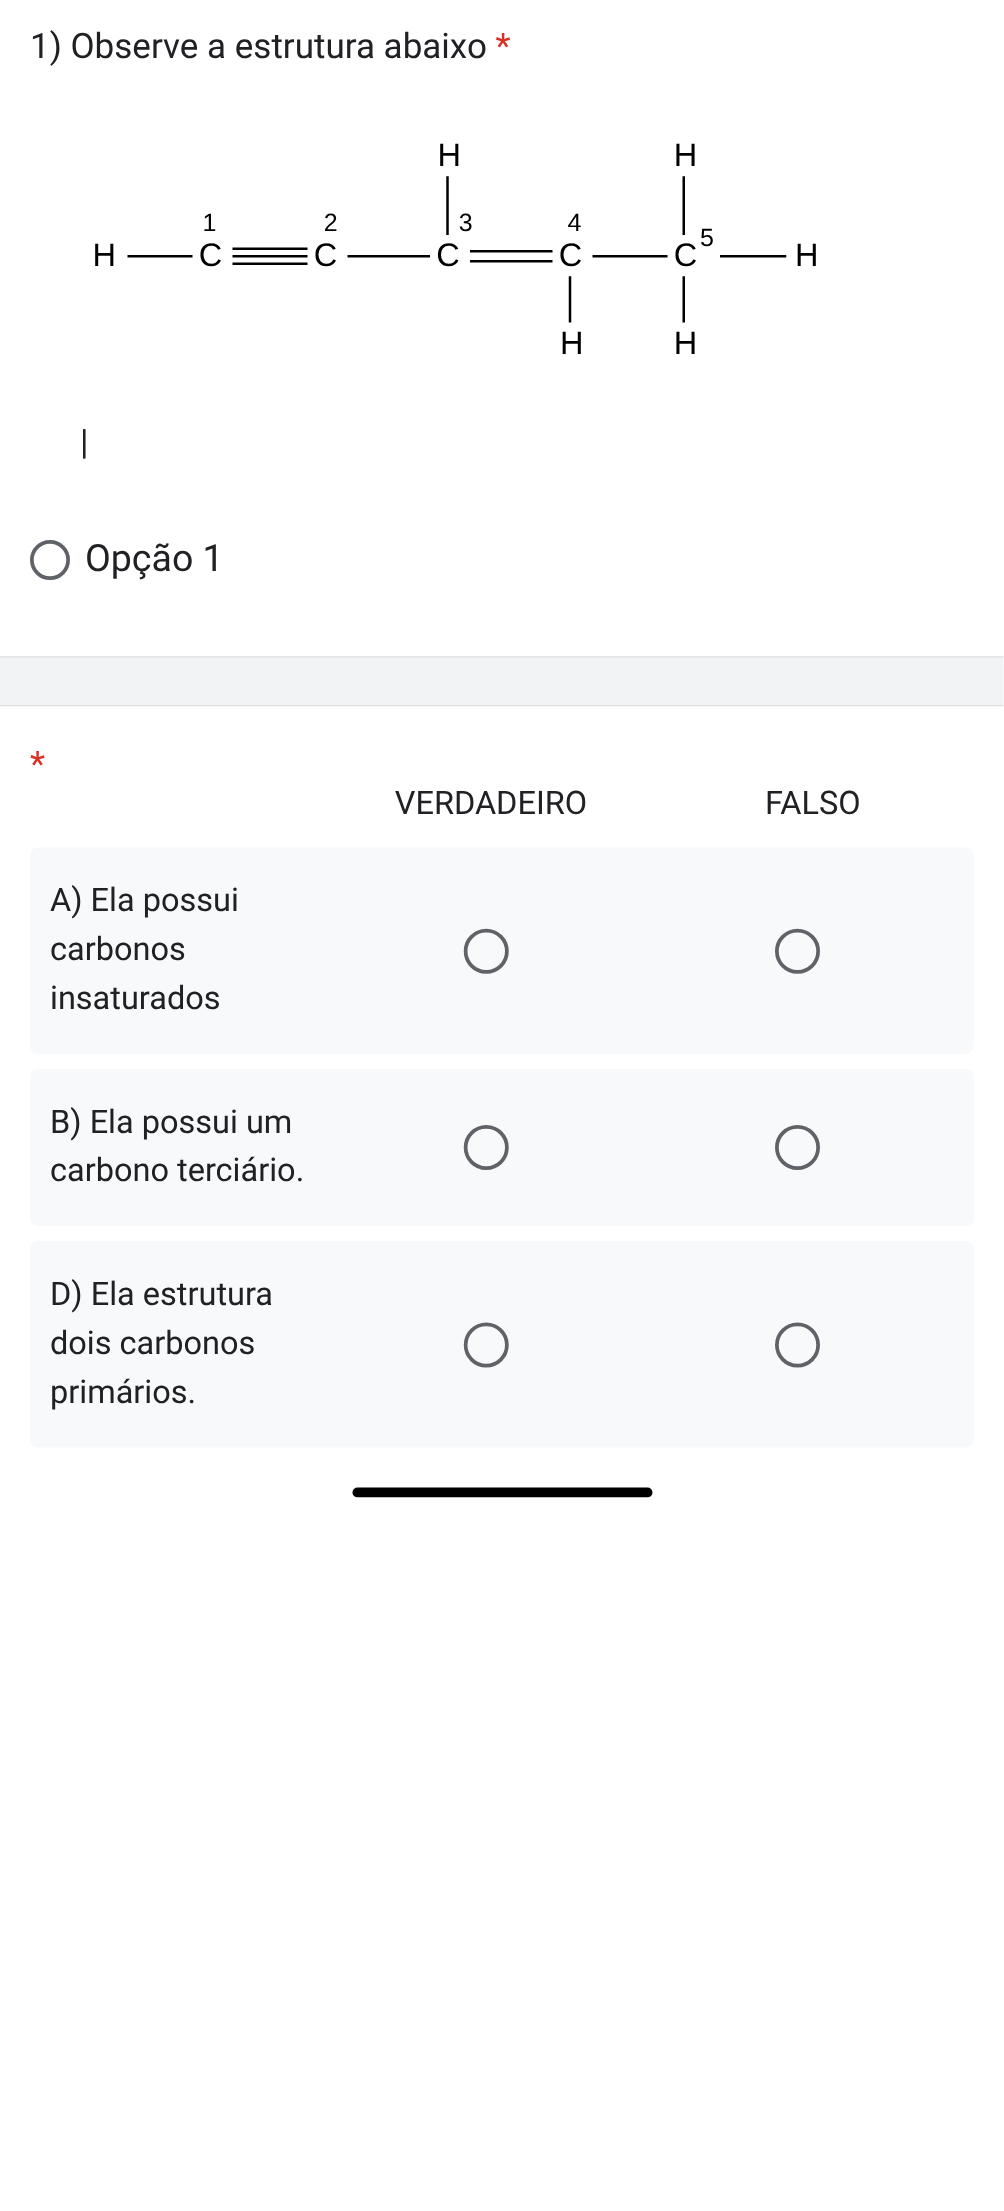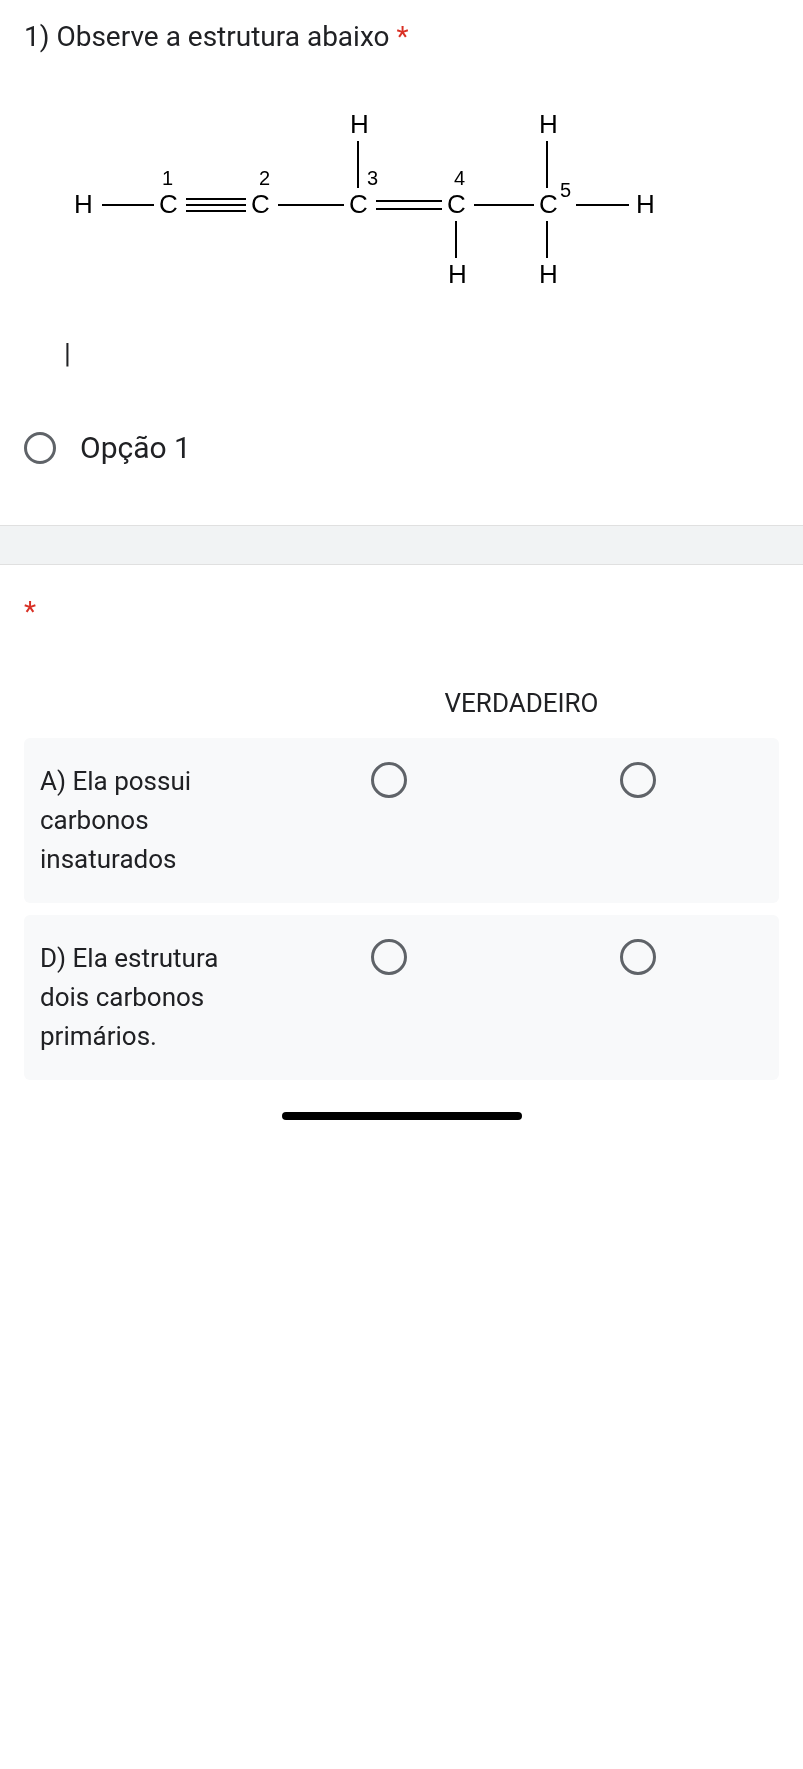--- a/index.html
+++ b/index.html
@@ -24,21 +24,21 @@
   }
   .cursor-mark {
     font-size: 28px;
     color: #202124;
     margin-left: 40px;
     margin-top: 10px;
   }
   .option-row {
     display: flex;
     align-items: center;
-    gap: 24px;
+    gap: 12px;
     margin-top: 60px;
     margin-bottom: 20px;
   }
   .radio-circle {
     width: 32px;
     height: 32px;
     border: 3px solid #5f6368;
     border-radius: 50%;
     flex-shrink: 0;
   }
@@ -50,32 +50,32 @@
     height: 40px;
     background: #f1f3f4;
     border-top: 1px solid #e0e0e0;
     border-bottom: 1px solid #e0e0e0;
   }
   .grid-question {
     padding: 30px 24px 10px 24px;
   }
   .grid-header {
     display: flex;
-    margin-top: 60px;
     margin-bottom: 20px;
   }
   .grid-header-spacer { flex: 0 0 240px; }
   .grid-header-col {
     flex: 1;
     text-align: center;
     font-size: 26px;
     color: #202124;
   }
   .grid-row {
     display: flex;
+    align-items: center;
     background: #f8f9fa;
     padding: 24px 16px;
     margin-bottom: 12px;
     border-radius: 6px;
   }
   .grid-row-label {
     flex: 0 0 224px;
     font-size: 26px;
     color: #202124;
     line-height: 1.5;
@@ -177,32 +177,42 @@
 </div>
 
 <div class="divider"></div>
 
 <div class="grid-question">
   <div class="required-star" style="font-size:28px;">*</div>
 
   <div class="grid-header">
     <div class="grid-header-spacer"></div>
     <div class="grid-header-col">VERDADEIRO</div>
+    <div class="grid-header-col">FALSO</div>
   </div>
 
   <div class="grid-row">
     <div class="grid-row-label">A) Ela possui carbonos insaturados</div>
     <div class="grid-row-cell">
       <div class="grid-radio"></div>
     </div>
     <div class="grid-row-cell">
       <div class="grid-radio"></div>
     </div>
   </div>
 
+  <div class="grid-row">
+    <div class="grid-row-label">B) Ela possui um carbono terciário.</div>
+    <div class="grid-row-cell">
+      <div class="grid-radio"></div>
+    </div>
+    <div class="grid-row-cell">
+      <div class="grid-radio"></div>
+    </div>
+  </div>
 
 
   <div class="grid-row">
     <div class="grid-row-label">D) Ela estrutura dois carbonos primários.</div>
     <div class="grid-row-cell">
       <div class="grid-radio"></div>
     </div>
     <div class="grid-row-cell">
       <div class="grid-radio"></div>
     </div>

